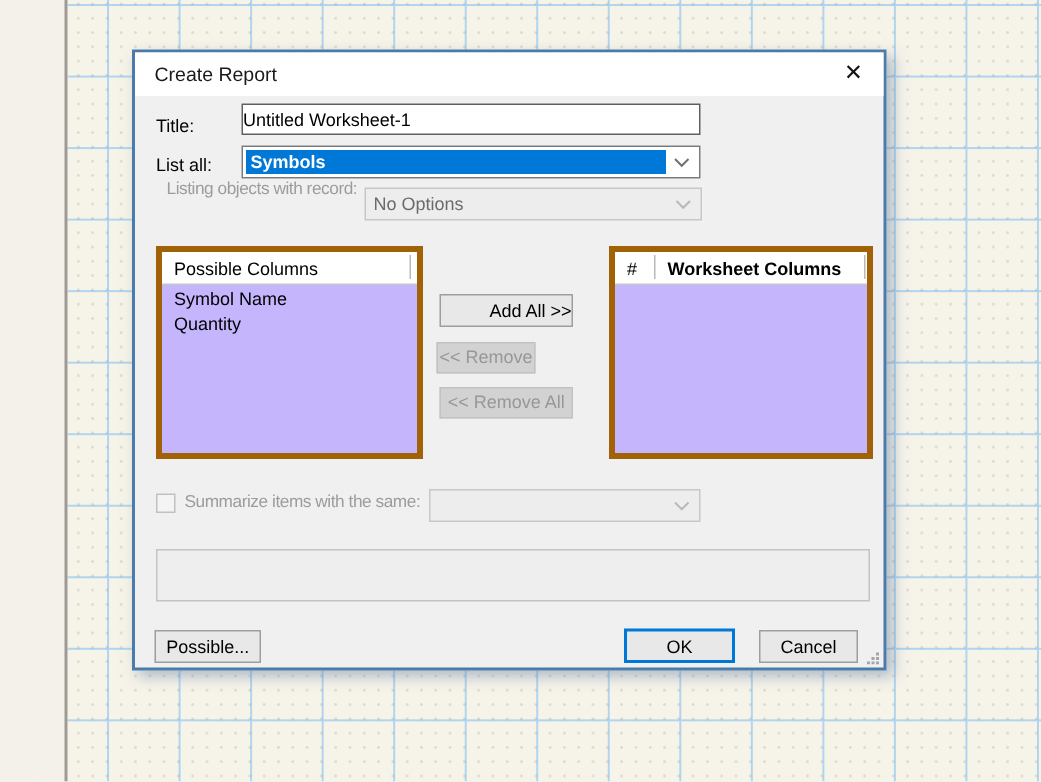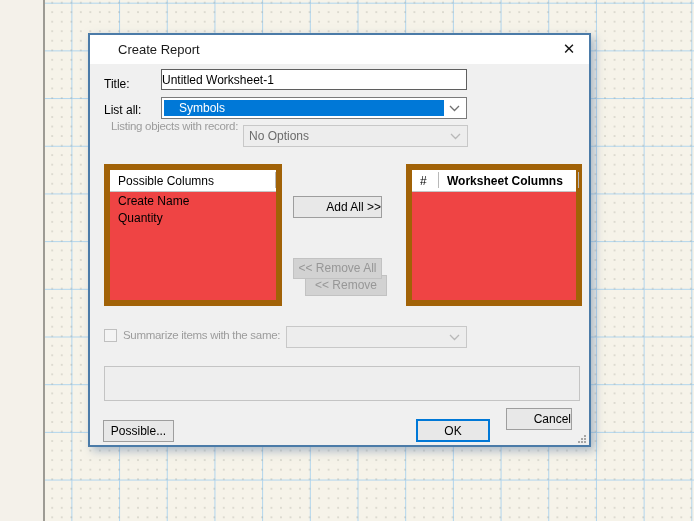--- a/index.html
+++ b/index.html
@@ -17,39 +17,39 @@
     background-size: 9.54px 9.54px, 47.7px 47.7px, 47.7px 47.7px;
     background-position: 28.4px 7.4px, 23.7px 0, 0 2.7px; }
   .left-gutter { position:absolute; left:0; top:0; width:45px; height:521px;
     background:#f4f1ea; border-right:2px solid #9d9b94; }
 
   
   .dialog { position:absolute; left:88px; top:33px; width:503px; height:414px;
     background:#f0f0f0; border:2px solid #4b7ba8;
     box-shadow:4px 4px 9px rgba(100,130,165,0.5); }
   .titlebar { position:absolute; left:0; top:0; right:0; height:29px; background:#ffffff; }
-  .titlebar .caption { position:absolute; left:13px; top:7px; font-size:13px; color:#1a1a1a;margin-left:15px; }
+  .titlebar .caption { position:absolute; left:13px; top:7px; font-size:13px; color:#1a1a1a; }
   .close-x { position:absolute; right:11px; top:5px; width:18px; height:18px;
     font-size:15px; line-height:18px; text-align:center; color:#111; cursor:pointer; }
 
   .lbl { position:absolute; white-space:nowrap; }
   .lbl-gray { color:#9c9c9c; }
   .tight { font-size:11.5px; letter-spacing:-0.3px; }
 
   .textbox { position:absolute; border:1px solid #5f5f5f; background:#fff; padding:0 0;
     font-family:"Liberation Sans", sans-serif; font-size:12px; color:#000; }
 
   .combo { position:absolute; background:#fff; border:1px solid #7a7a7a; }
   .combo .sel { position:absolute; left:2px; top:2px; bottom:2px; right:22px;
-    background:#0078d7; color:#fff; line-height:16px; padding-left:15px; overflow:hidden; }
+    background:#0078d7; color:#fff; line-height:16px; padding-left:3px; overflow:hidden;font-weight:bold; }
   .combo .chev { position:absolute; right:6px; top:50%; margin-top:-3px; }
   .combo.disabled { background:#ededed; border-color:#c8c8c8; }
   .combo.disabled .val { position:absolute; left:5px; top:3px; color:#6b6b6b; }
 
-  .listbox { position:absolute; background:#ef4444; border:6px solid #a16207; }
+  .listbox { position:absolute; background:#c4b5fd; border:4px solid #a16207; }
   .listbox .hdr { position:absolute; left:0; top:0; right:0; height:22px; background:#fff;
     border-bottom:1px solid #c6c6c6; }
   .listbox .hdr span { position:absolute; top:4px; }
   .vsep { position:absolute; top:2px; bottom:3px; width:1px; background:#b9b9b9; }
   .list-item { padding:1px 0 2px 8px; line-height:14px; cursor:default; }
   .list-body { position:absolute; top:23px; left:0; right:0; bottom:0; }
 
   .btn { position:absolute; background:#e8e8e8; border:1px solid #9e9e9e;
     font-family:"Liberation Sans", sans-serif; font-size:12px; color:#000;
     text-align:center; line-height:19px; cursor:pointer; }
@@ -93,27 +93,27 @@
         <polyline points="1,1 5.5,5.5 10,1" fill="none" stroke="#b8b8b8" stroke-width="1.3"></polyline>
       </svg>
   </div>
 
   <div class="listbox" style="left:14px; top:129px; width:178px; height:142px;">
     <div class="hdr">
       <span style="left:8px;">Possible Columns</span>
       <div class="vsep" style="left:165px;"></div>
     </div>
     <div class="list-body">
-      <div class="list-item">Create Name</div>
+      <div class="list-item">Symbol Name</div>
       <div class="list-item">Quantity</div>
     </div>
   </div>
 
   <button class="btn" style="left:203px; top:161px; width:89px; height:22px;text-align:right;">Add All &gt;&gt;</button>
-  <button class="btn disabled" style="left:215px; top:193px; width:82px; height:21px;margin-top:47px;">&lt;&lt; Remove</button>
+  <button class="btn disabled" style="left:201px; top:193px; width:66px; height:21px;">&lt;&lt; Remove</button>
   <button class="btn disabled" style="left:203px; top:223px; width:89px; height:21px;">&lt;&lt; Remove All</button>
 
   <div class="listbox" style="left:316px; top:129px; width:176px; height:142px;">
     <div class="hdr">
       <span style="left:8px;">#</span>
       <div class="vsep" style="left:26px;"></div>
       <span style="left:35px;font-weight:bold;">Worksheet Columns</span>
       <div class="vsep" style="left:166px;"></div>
     </div>
     <div class="list-body"></div>
@@ -125,21 +125,21 @@
     <span class="val"></span>
     <svg class="chev" width="11" height="7" viewBox="0 0 11 7">
         <polyline points="1,1 5.5,5.5 10,1" fill="none" stroke="#b8b8b8" stroke-width="1.3"></polyline>
       </svg>
   </div>
 
   <div class="bigbox" style="left:14px; top:331px; width:476px; height:35px;"></div>
 
   <button class="btn" style="left:13px; top:385px; width:71px; height:22px;">Possible...</button>
   <button class="btn default" style="left:326px; top:384px; width:74px; height:23px;">OK</button>
-  <button class="btn" style="left:416px; top:373px; width:66px; height:22px;text-align:right;">Cancel</button>
+  <button class="btn" style="left:416px; top:385px; width:66px; height:22px;">Cancel</button>
 
   <svg class="grip" width="10" height="10" viewBox="0 0 10 10">
     <g fill="#a6a6a6">
       <rect x="8" y="2" width="2" height="2"></rect>
       <rect x="8" y="5" width="2" height="2"></rect>
         <rect x="5" y="5" width="2" height="2"></rect>
       <rect x="8" y="8" width="2" height="2"></rect>
         <rect x="5" y="8" width="2" height="2"></rect>
         <rect x="2" y="8" width="2" height="2"></rect>
     </g>

